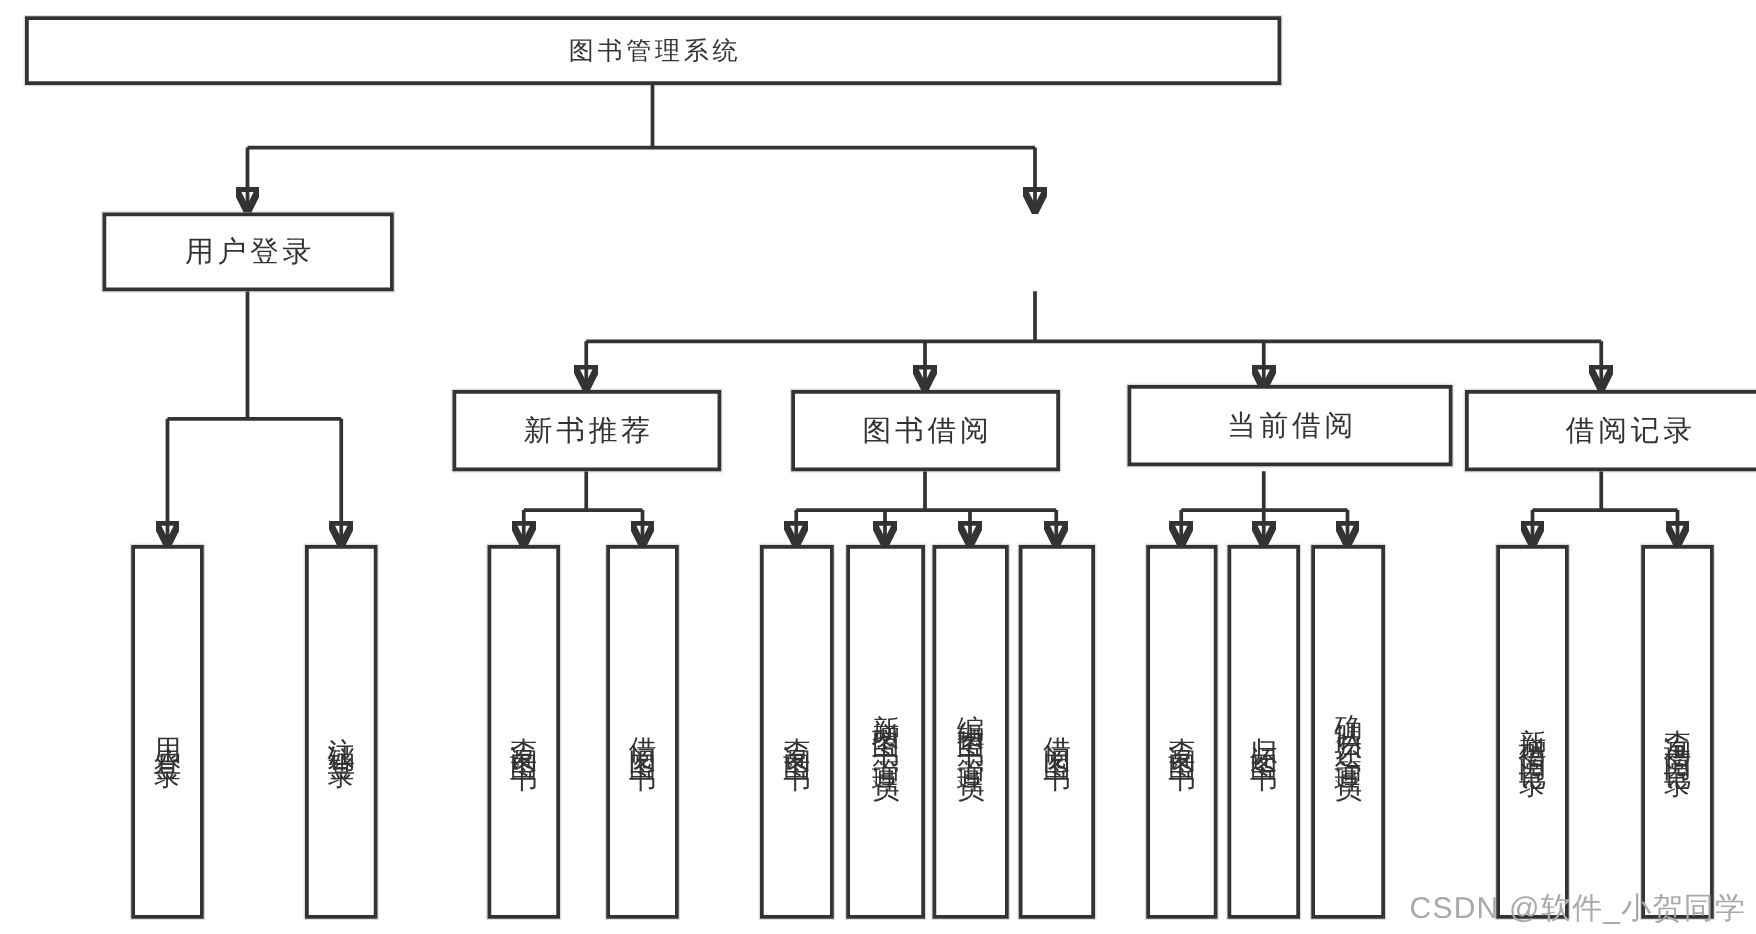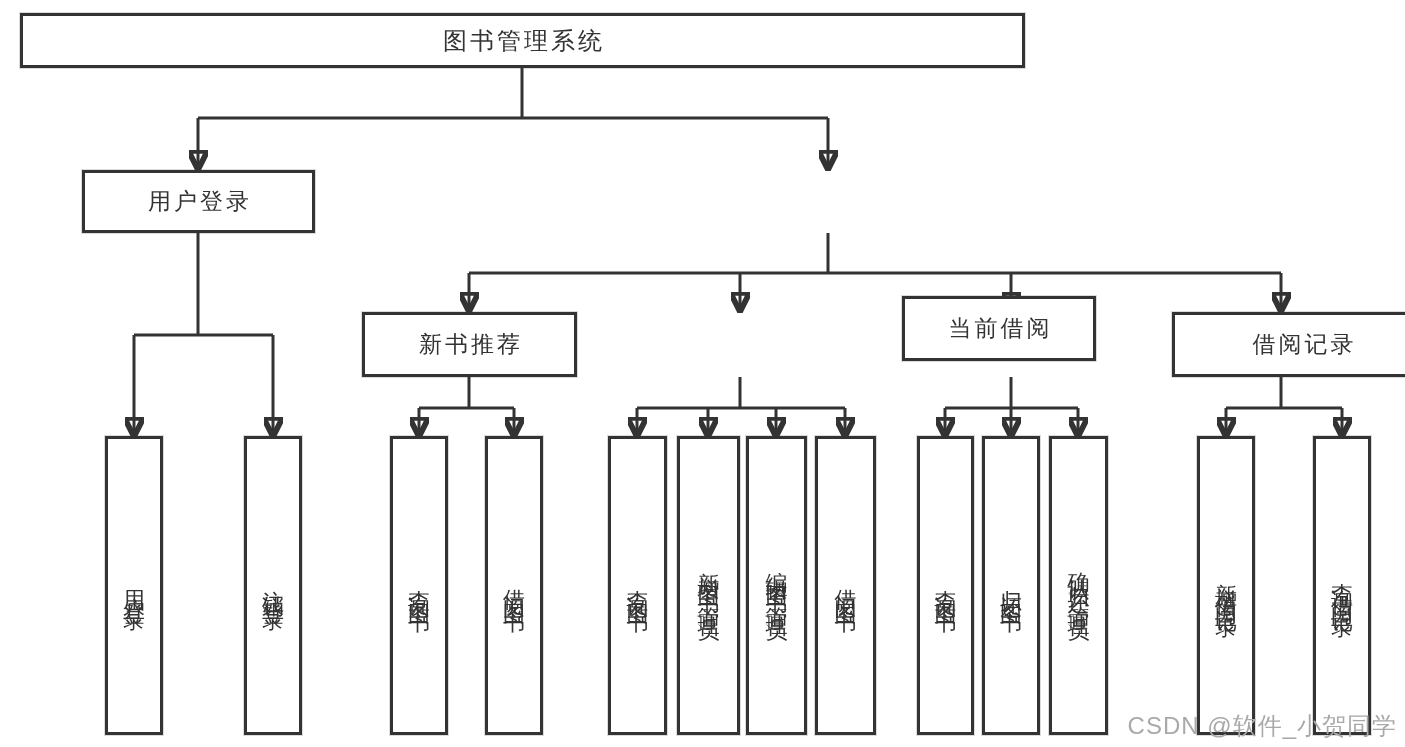--- a/index.html
+++ b/index.html
@@ -37,21 +37,21 @@
     align-items: center;
     justify-content: center;
     box-shadow: 0 0 0 1px rgba(60,60,60,0.18);
   }
   .h-label {
     font-size: 23px;
     letter-spacing: 3px;
     text-indent: 3px;
     white-space: nowrap;
   }
-  .root-label { font-size: 24px; }
+  .root-label { font-size: 20px; }
   .v-label {
     writing-mode: vertical-lr;
     text-orientation: mixed;
     font-size: 22px;
     line-height: 1;
     letter-spacing: 7px;
     white-space: nowrap;
   }
   .watermark {
     position: absolute;
@@ -135,21 +135,24 @@
     <span class="h-label root-label">图书管理系统</span>
   </div>
 
   <div class="box" style="left:82px; top:170px; width:233px; height:63px;">
     <span class="h-label">用户登录</span>
   </div>
 
   <div class="box" style="left:362px; top:312px; width:215px; height:65px;">
     <span class="h-label">新书推荐</span>
   </div>
-  <div class="box" style="left:902px; top:296px; width:194px; height:65px;text-align:center;">
+  <div class="box" style="left:633px; top:312px; width:215px; height:65px;">
+    <span class="h-label">图书借阅</span>
+  </div>
+  <div class="box" style="left:902px; top:308px; width:260px; height:65px;text-align:center;">
     <span class="h-label">当前借阅</span>
   </div>
   <div class="box" style="left:1172px; top:312px; width:262px; height:65px;">
     <span class="h-label">借阅记录</span>
   </div>
 
   <div class="box" style="left:105px; top:436px; width:58px; height:299px;">
     <span class="v-label">用户登录</span>
   </div>
   <div class="box" style="left:244px; top:436px; width:58px; height:299px;">

